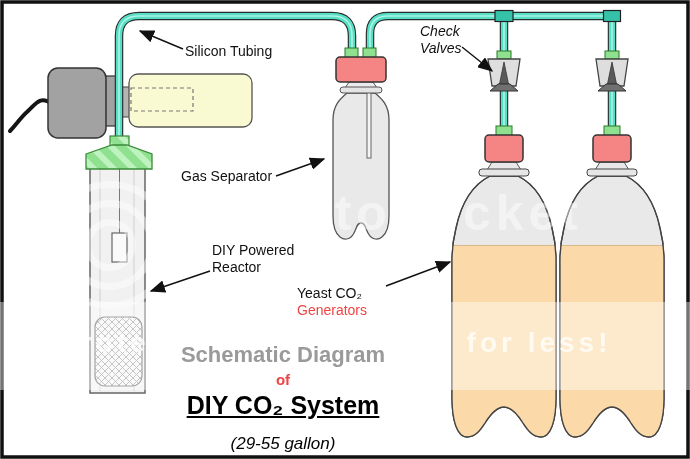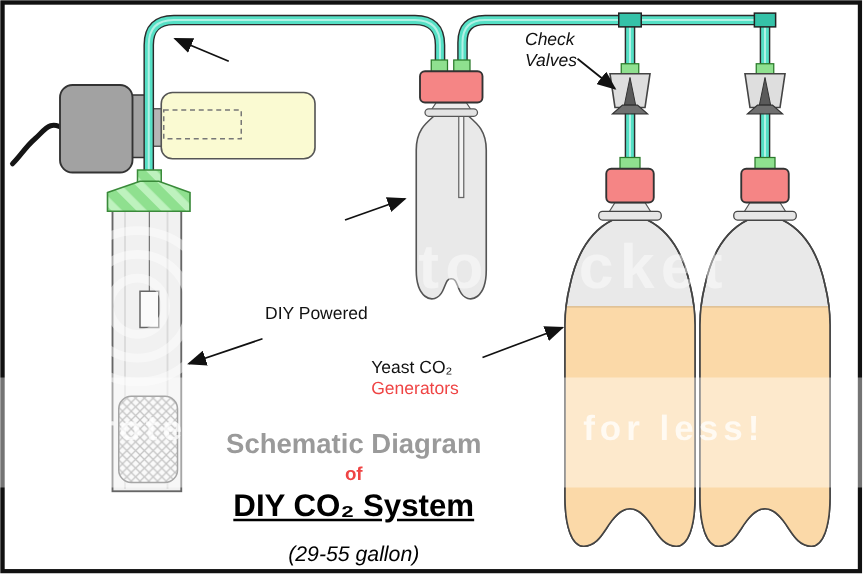--- a/index.html
+++ b/index.html
@@ -160,26 +160,29 @@
           <path d="M0,0 L11,4.5 L0,9 Z" fill="#111"></path>
         </marker>
       </defs>
       <line x1="183" y1="49" x2="140" y2="31" stroke="#111" stroke-width="1.4" marker-end="url(#ah)"></line>
       <line x1="276" y1="176" x2="324" y2="159" stroke="#111" stroke-width="1.4" marker-end="url(#ah)"></line>
       <line x1="462" y1="47" x2="492" y2="71" stroke="#111" stroke-width="1.4" marker-end="url(#ah)"></line>
       <line x1="210" y1="271" x2="151" y2="291" stroke="#111" stroke-width="1.4" marker-end="url(#ah)"></line>
       <line x1="386" y1="286" x2="450" y2="262" stroke="#111" stroke-width="1.4" marker-end="url(#ah)"></line>
     </svg>
 
+    <div class="lbl" style="left:185px;top:43px;">Silicon Tubing</div>
+    <div class="lbl" style="left:181px;top:168px;">Gas Separator</div>
     <div class="lbl" style="left:420px;top:23px;font-style:italic;">
       <div>Check</div>
       <div>Valves</div>
     </div>
     <div class="lbl" style="left:212px;top:242px;">
       <div>DIY Powered</div>
+      <div>Reactor</div>
     </div>
     <div class="lbl" style="left:297px;top:285px;">
       <div>Yeast CO₂</div>
       <div class="dim">Generators</div>
     </div>
 
     <div id="title-block">
       <div class="t1">Schematic Diagram</div>
       <div class="t2">of</div>
       <div class="t3">DIY CO₂ System</div>

